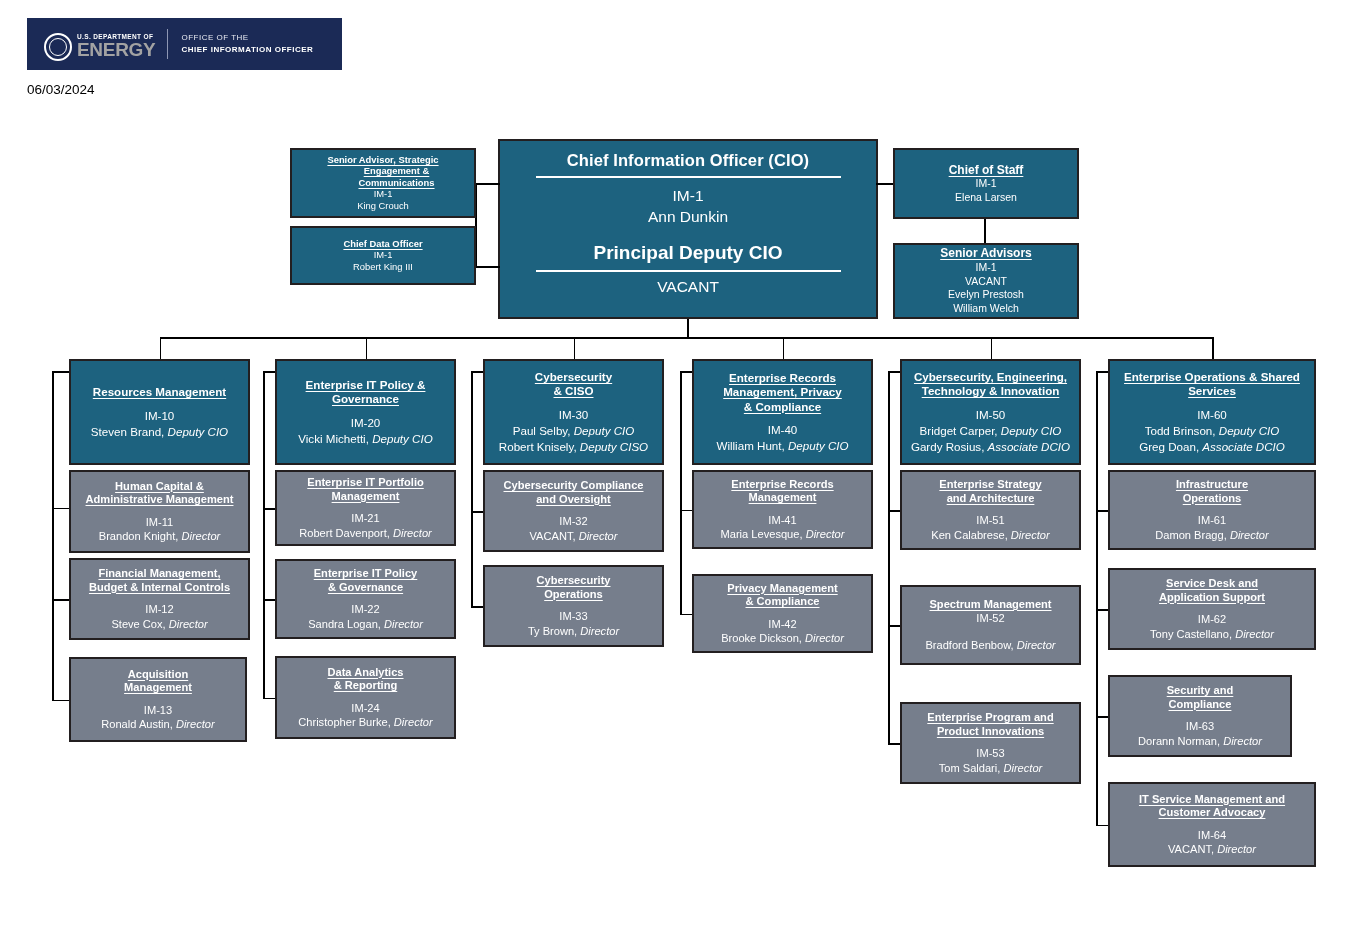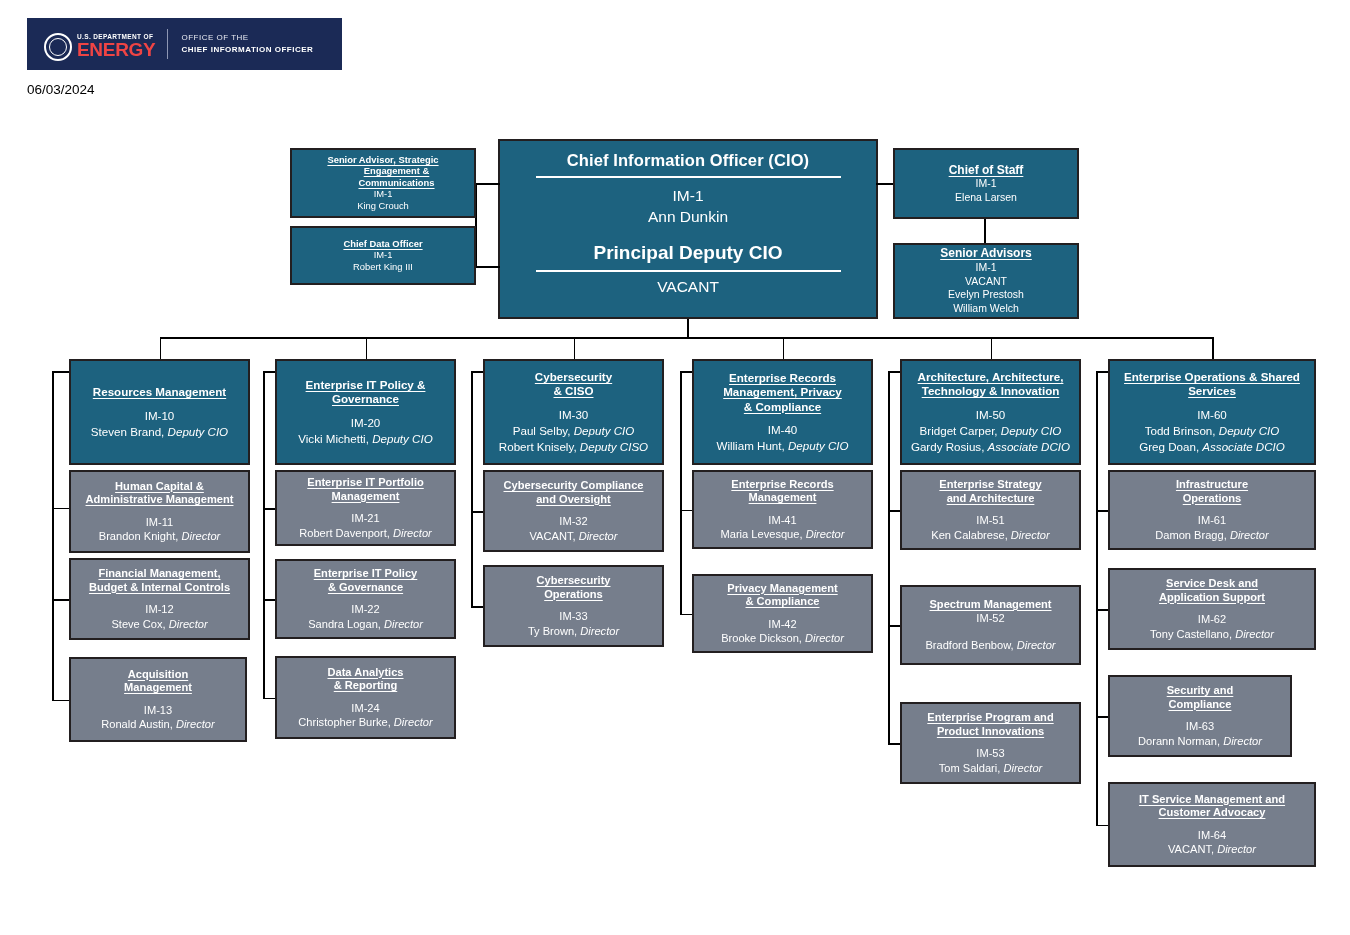--- a/index.html
+++ b/index.html
@@ -28,21 +28,21 @@
   #doe-seal::after{
     content:"";position:absolute;left:3px;top:3px;right:3px;bottom:3px;
     border:1px solid #ffffff;border-radius:50%;
   }
   .brand-left{display:flex;flex-direction:column;justify-content:center;margin-left:5px;margin-top:5px;}
   .brand-dept{
     font-size:6.5px;font-weight:bold;color:#ffffff;letter-spacing:.35px;
     line-height:1;margin-bottom:1px;
   }
   .brand-energy{
-    font-size:19px;font-weight:bold;color:#ef4444;letter-spacing:-.3px;
+    font-size:19px;font-weight:bold;color:#a3a3a3;letter-spacing:-.3px;
     line-height:.95;
     text-align:center;
   }
   #brand-divider{
     width:1px;height:30px;background:#8e97b4;margin:0 13px 0 12px;flex:none;
   }
   .brand-right{display:flex;flex-direction:column;justify-content:center;}
   .brand-office{font-size:8px;color:#e8eaf2;letter-spacing:.5px;line-height:1.45;}
   .brand-cio{font-size:8px;color:#ffffff;font-weight:bold;letter-spacing:.5px;line-height:1.45;}
 
@@ -235,21 +235,21 @@
       <div class="line">Maria Levesque, <span class="it">Director</span></div>
     </div>
     <div class="box gray off-box" style="left: 692px; top: 574px; width: 181px; height: 79px;">
       <div class="title" style="text-decoration-thickness: 1px; text-underline-offset: 2px;">Privacy Management </div>
       <div class="title" style="text-decoration-thickness: 1px; text-underline-offset: 2px;">&amp; Compliance</div>
       <div class="gap"></div>
       <div class="line">IM-42</div>
       <div class="line">Brooke Dickson, <span class="it">Director</span></div>
     </div>
     <div class="box blue div-box" style="left: 900px; top: 359px; width: 181px; height: 106px;">
-      <div class="title" style="text-decoration-thickness: 1px; text-underline-offset: 2px;">Architecture, Architecture,</div>
+      <div class="title" style="text-decoration-thickness: 1px; text-underline-offset: 2px;">Cybersecurity, Engineering,</div>
       <div class="title" style="text-decoration-thickness: 1px; text-underline-offset: 2px;">Technology &amp; Innovation</div>
       <div class="gap"></div>
       <div class="line">IM-50</div>
       <div class="line">Bridget Carper, <span class="it">Deputy CIO</span></div>
       <div class="line">Gardy Rosius, <span class="it">Associate DCIO</span></div>
     </div>
     <div class="box gray off-box" style="left: 900px; top: 470px; width: 181px; height: 80px;">
       <div class="title" style="text-decoration-thickness: 1px; text-underline-offset: 2px;">Enterprise Strategy </div>
       <div class="title" style="text-decoration-thickness: 1px; text-underline-offset: 2px;">and Architecture</div>
       <div class="gap"></div>

